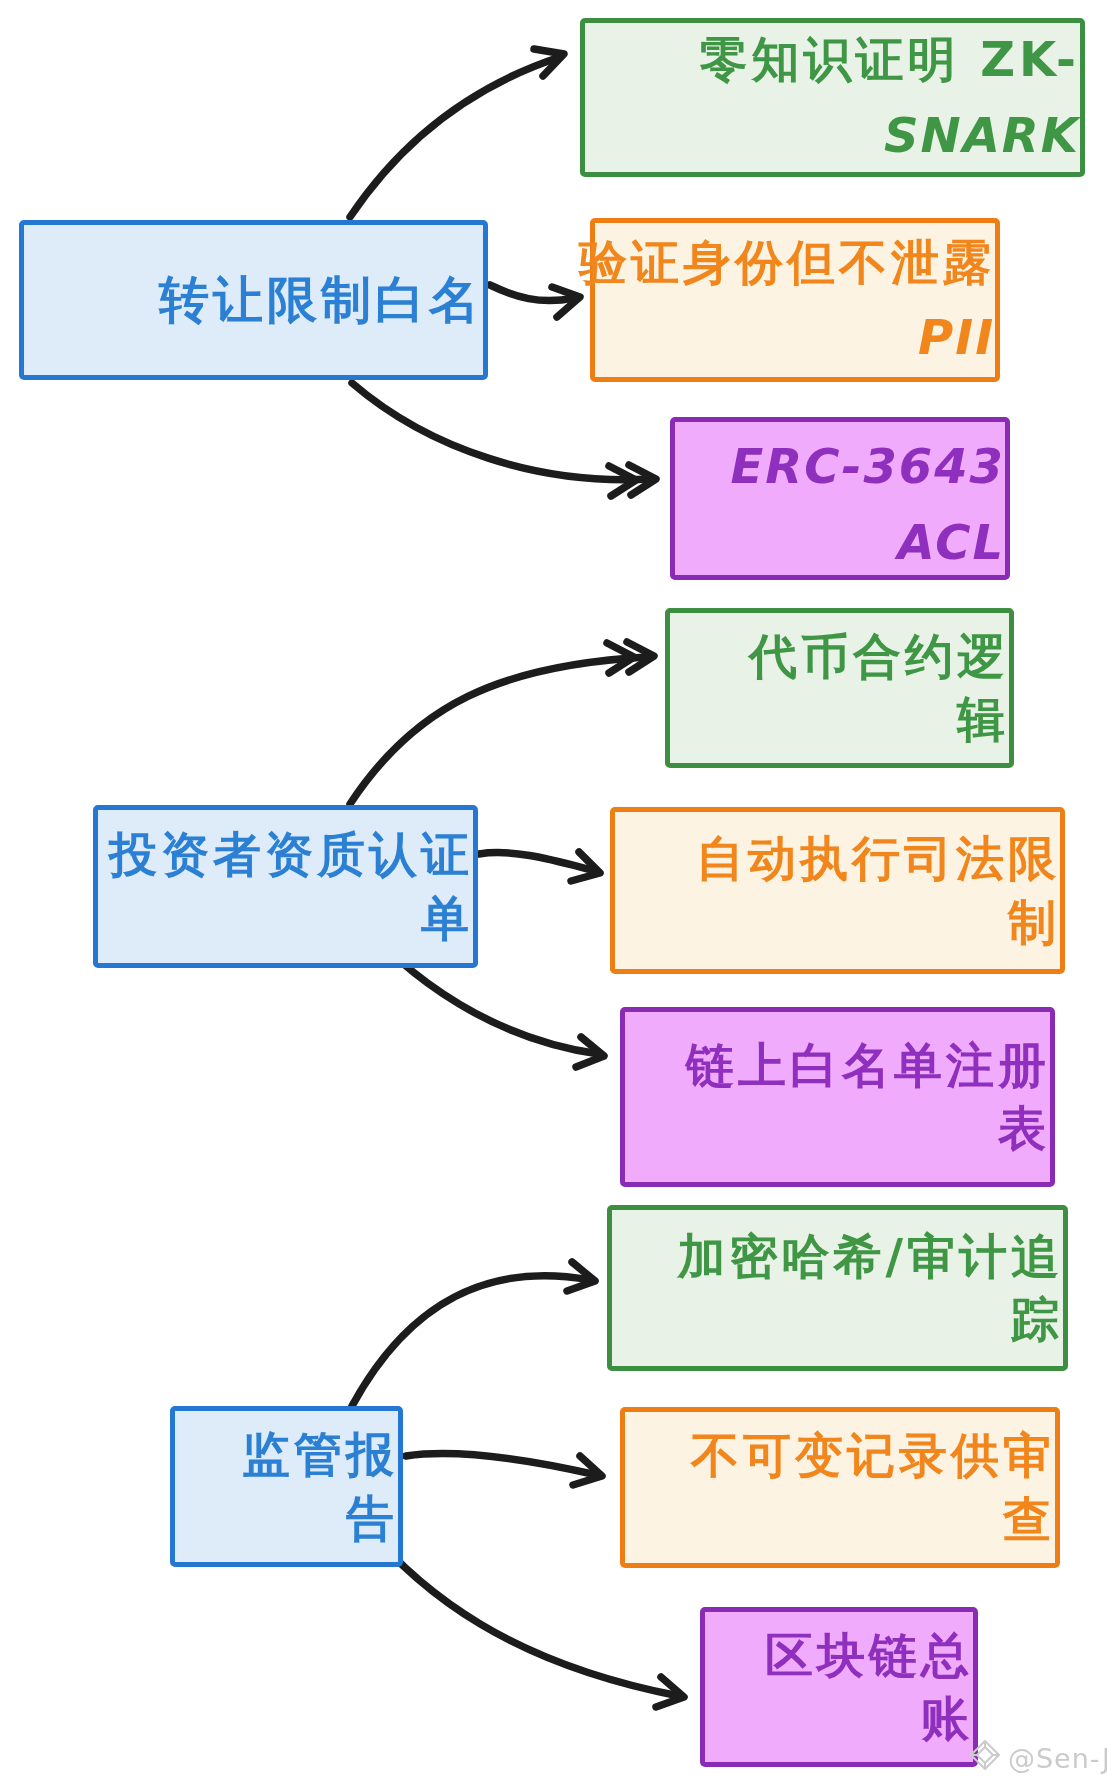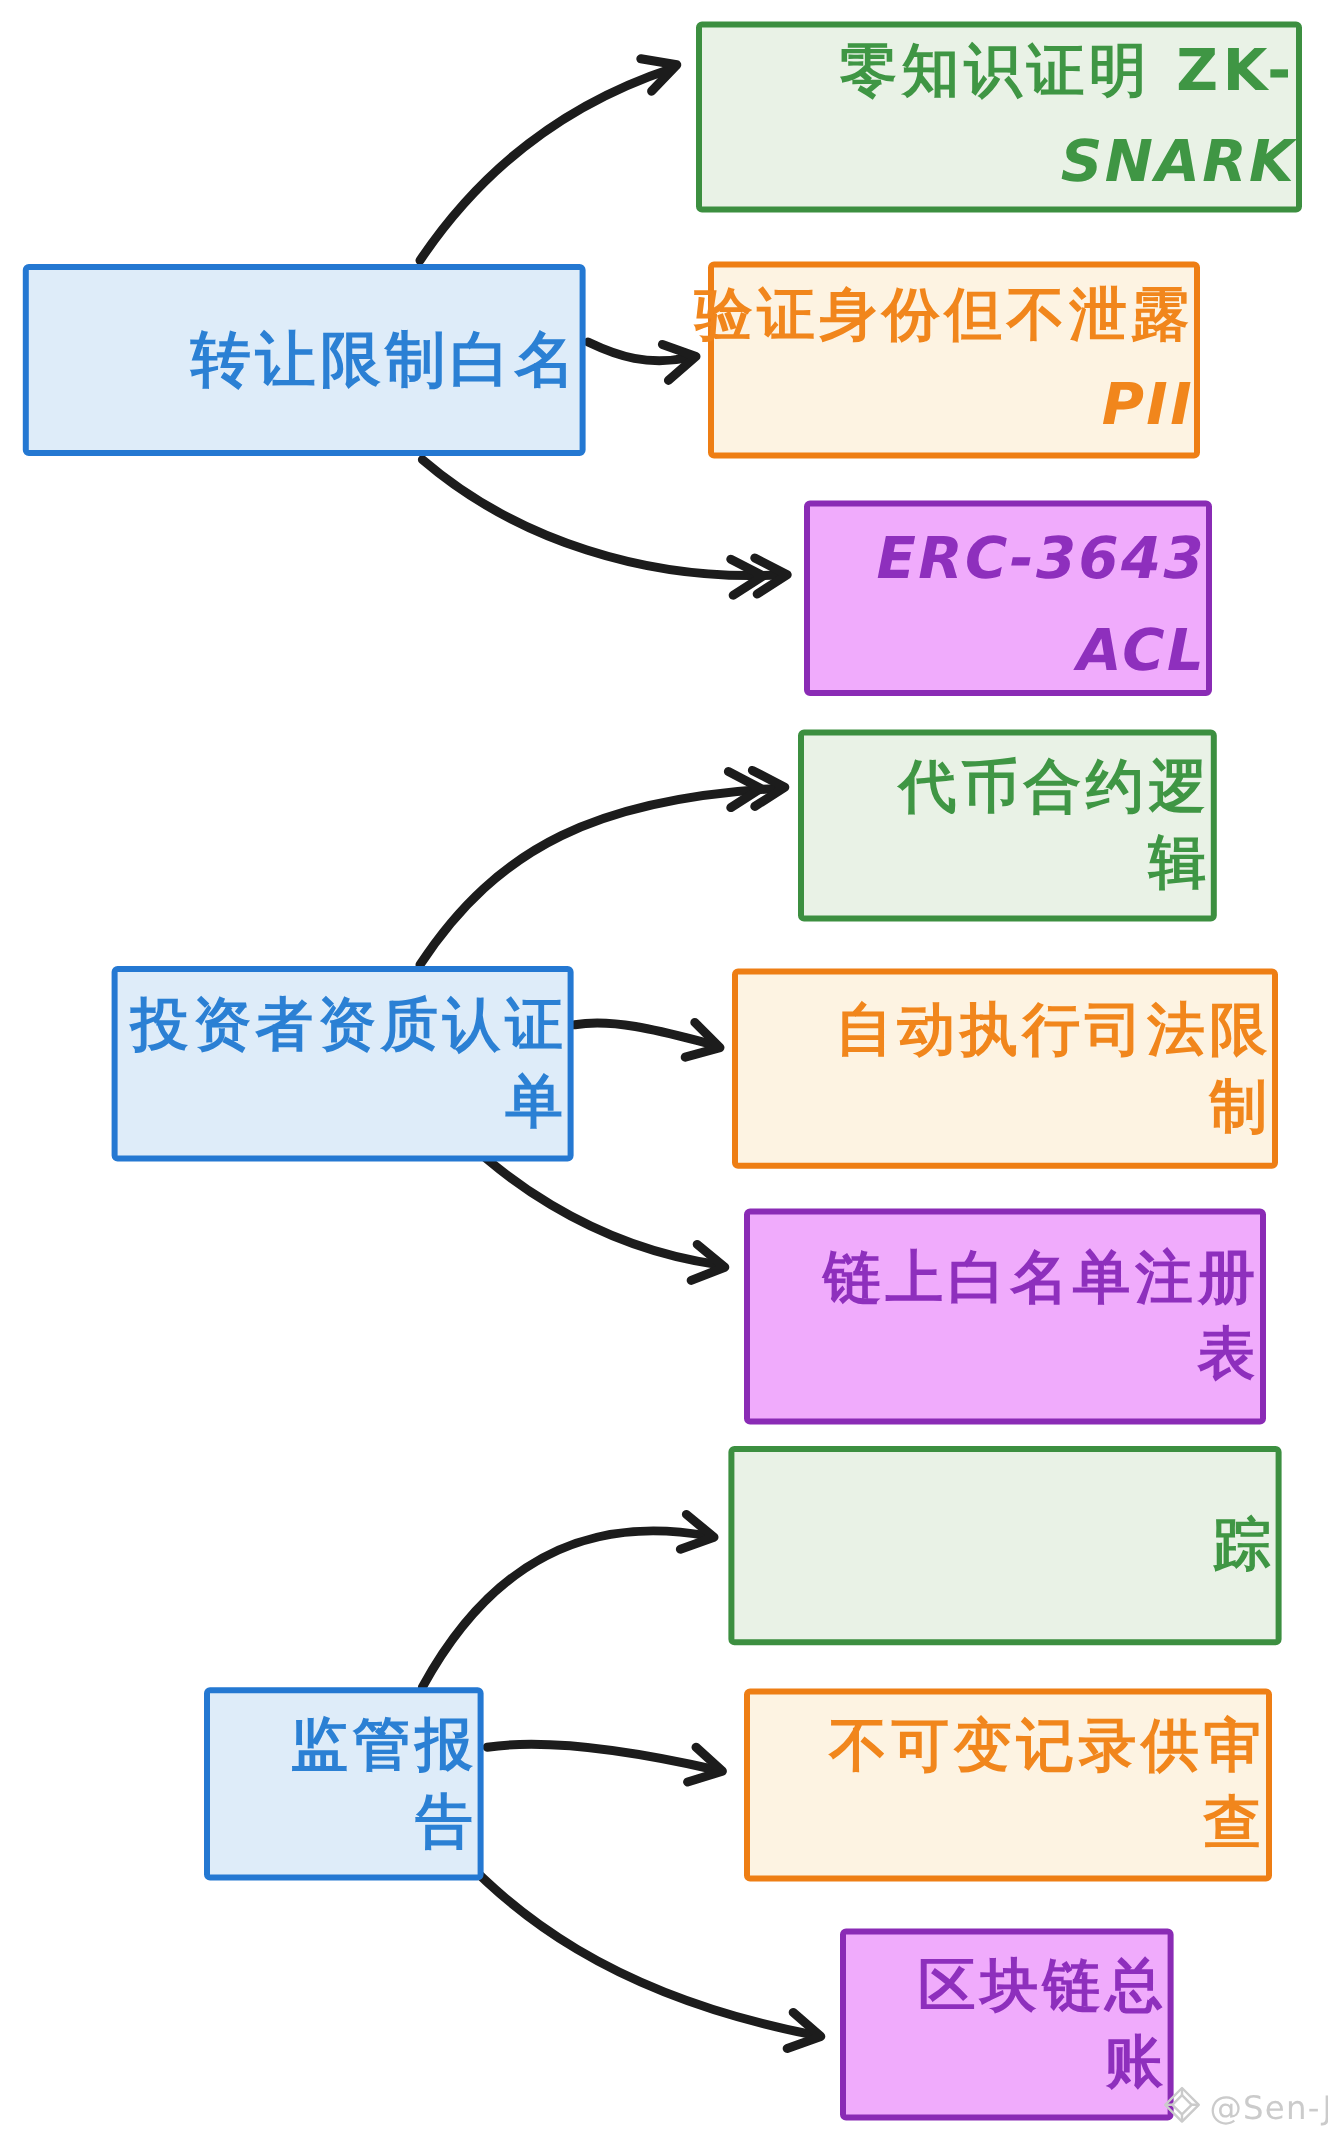--- a/index.html
+++ b/index.html
@@ -106,20 +106,21 @@
     <div class="ln">自动执行司法限</div>
     <div class="ln">制</div>
   </div>
 
   <div class="node c-purple f48" style="left:620px;top:1007px;width:435px;height:180px">
     <div class="ln">链上白名单注册</div>
     <div class="ln">表</div>
   </div>
 
   <div class="node c-green f48" style="left:607px;top:1205px;width:461px;height:166px">
+    <div class="ln">加密哈希/审计追</div>
     <div class="ln">踪</div>
   </div>
 
   <div class="node c-blue f48" style="left:170px;top:1406px;width:233px;height:161px">
     <div class="ln">监管报</div>
     <div class="ln">告</div>
   </div>
 
   <div class="node c-orange f48" style="left:620px;top:1407px;width:440px;height:161px">
     <div class="ln">不可变记录供审</div>

